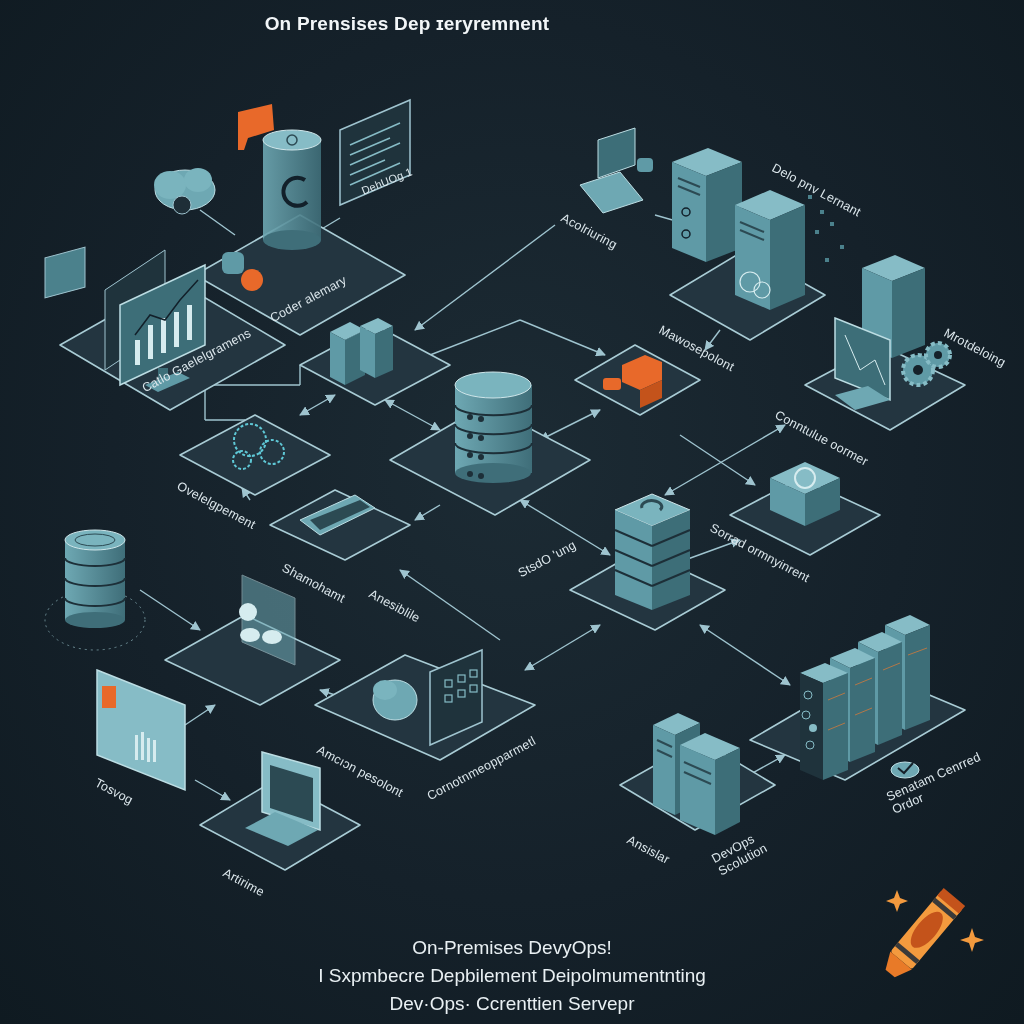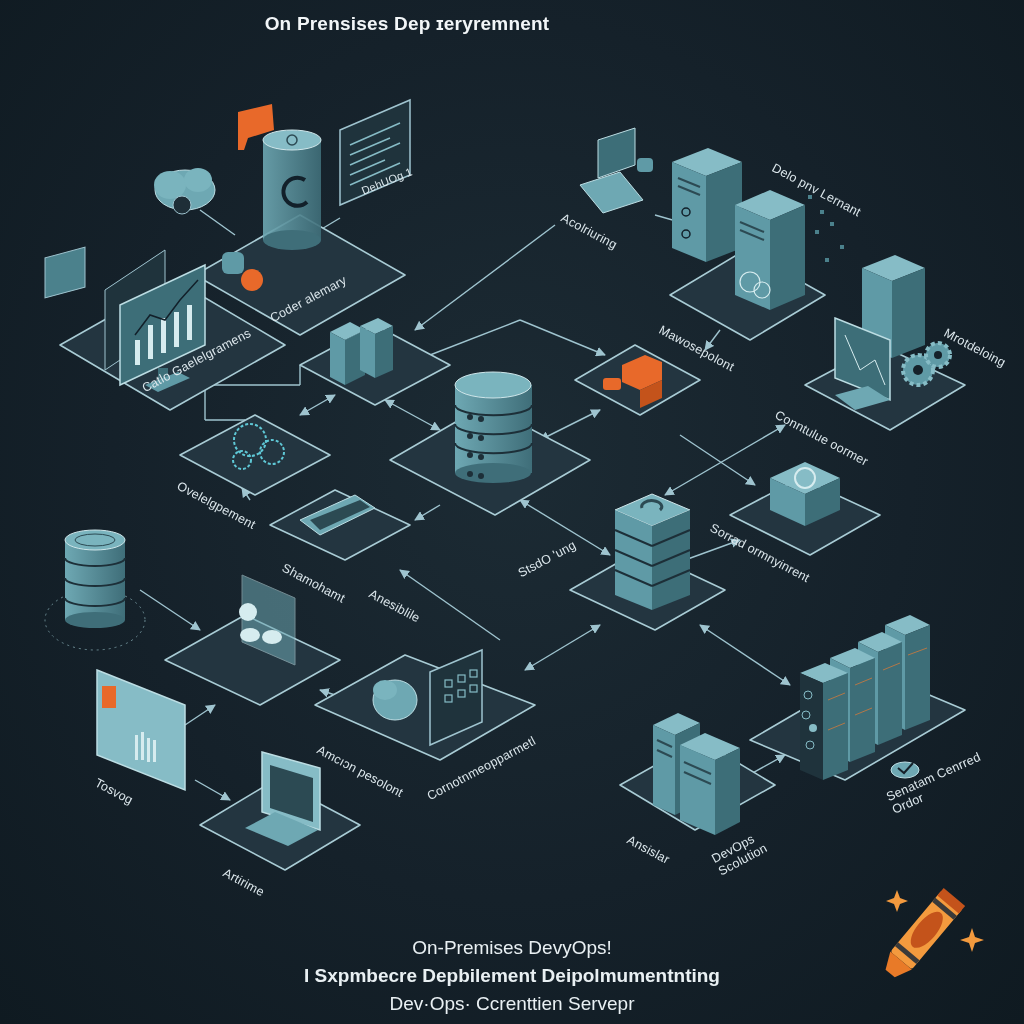--- a/index.html
+++ b/index.html
@@ -352,21 +352,21 @@
 <div class="lbl" style="left:711px;top:520px;transform:rotate(28deg);">Sorrad ormnyinrent</div>
 <div class="lbl" style="left:318px;top:742px;transform:rotate(28deg);">Amcıɔn pesolont</div>
 <div class="lbl" style="left:428px;top:790px;transform:rotate(-28deg);">Cornotnmeopparmetl</div>
 <div class="lbl" style="left:96px;top:775px;transform:rotate(28deg);">Tosvog</div>
 <div class="lbl" style="left:224px;top:865px;transform:rotate(28deg);">Artirime</div>
 <div class="lbl" style="left:628px;top:832px;transform:rotate(28deg);">Ansislar</div>
 <div class="lbl" style="left:716px;top:852px;transform:rotate(-28deg);width:70px;white-space:normal;line-height:14px;">DevOps Scolution</div>
 <div class="lbl" style="left:890px;top:790px;transform:rotate(-24deg);width:110px;white-space:normal;line-height:14px;">Senatam Cenrred Ordor</div>
 
 <div class="footer" style="top:934px;">On-Premises DevyOps!</div>
-<div class="footer" style="top:962px;font-weight:bold;">I Sxpmbecre Depbilement Deipolmumentnting</div>
+<div class="footer" style="top:962px;">I Sxpmbecre Depbilement Deipolmumentnting</div>
 <div class="footer" style="top:990px;">Dev·Ops· Ccrenttien Servepr</div>
 
 <svg class="crayon" width="130" height="120" viewBox="0 0 130 120">
   <g transform="translate(68,58) rotate(-50)">
     <rect x="-45" y="-14" width="80" height="28" rx="3" fill="#f39a3e"></rect>
     <rect x="28" y="-14" width="10" height="28" fill="#c4531b"></rect>
     <rect x="20" y="-14" width="5" height="28" fill="#3a3a3a"></rect>
     <rect x="-38" y="-14" width="5" height="28" fill="#3a3a3a"></rect>
     <ellipse cx="-5" cy="0" rx="22" ry="10" fill="#c4531b"></ellipse>
     <path d="M-45,-14 L-62,-6 L-62,6 L-45,14 Z" fill="#e87a28"></path>

